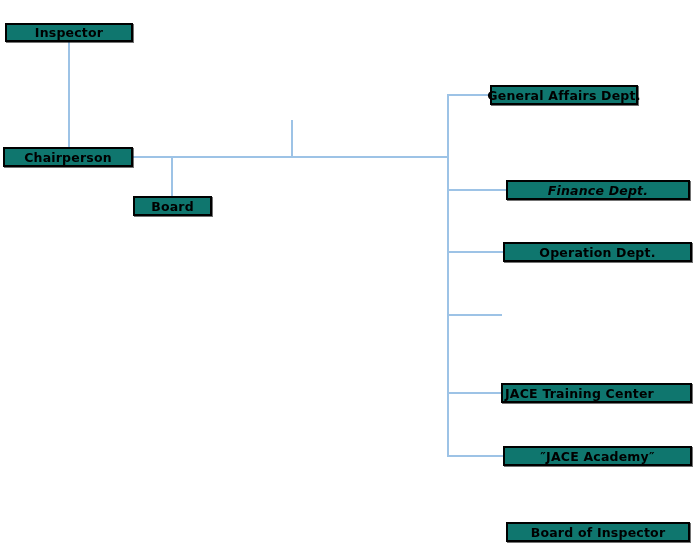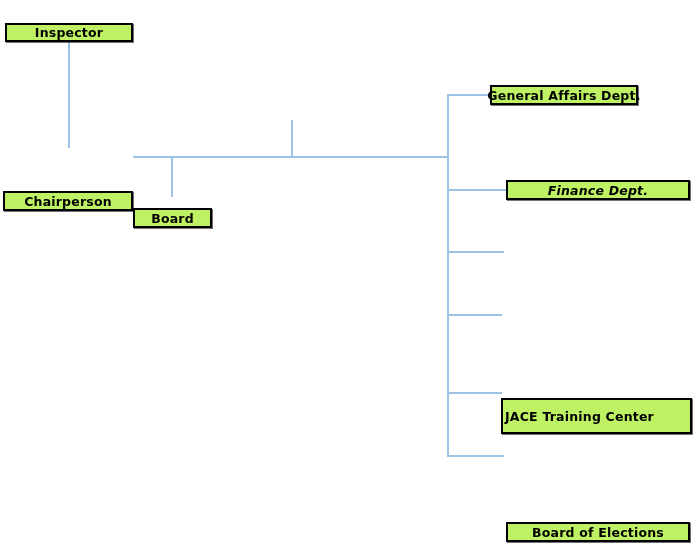--- a/index.html
+++ b/index.html
@@ -15,21 +15,21 @@
     position: relative;
     width: 700px;
     height: 560px;
     background: #ffffff;
     overflow: hidden;
   }
   .node {
     position: absolute;
     box-sizing: border-box;
     border: 2px solid #000000;
-    background: #bef264;
+    background: #0f766e;
     color: #000000;
     font-family: "DejaVu Sans", sans-serif;
     font-size: 12.5px;
     font-weight: 600;
     letter-spacing: 0.2px;
     display: flex;
     align-items: center;
     justify-content: center;
     white-space: nowrap;
     z-index: 3;
@@ -58,31 +58,37 @@
     <div class="line v" style="left: 447px; top: 95px; height: 362px; background: rgb(157, 195, 230);"></div>
     <div class="line h" style="left: 447px; top: 94px; width: 60px; background: rgb(157, 195, 230);"></div>
     <div class="line h" style="left: 447px; top: 189px; width: 60px; background: rgb(157, 195, 230);"></div>
     <div class="line h" style="left: 447px; top: 251px; width: 57px; background: rgb(157, 195, 230);"></div>
     <div class="line h" style="left: 447px; top: 314px; width: 55px; background: rgb(157, 195, 230);"></div>
     <div class="line h" style="left: 447px; top: 392px; width: 55px; background: rgb(157, 195, 230);"></div>
     <div class="line h" style="left: 447px; top: 455px; width: 57px; background: rgb(157, 195, 230);"></div>
     <div class="node" style="left: 5px; top: 23px; width: 128px; height: 19px; border-color: rgb(0, 0, 0);">
       <span>Inspector</span>
     </div>
-    <div class="node" style="left: 3px; top: 147px; width: 130px; height: 20px; border-color: rgb(0, 0, 0); margin-top: 44px;">
+    <div class="node" style="left: 3px; top: 147px; width: 130px; height: 20px; border-color: rgb(0, 0, 0);">
       <span>Chairperson</span>
     </div>
-    <div class="node" style="left: 133px; top: 196px; width: 79px; height: 20px; border-color: rgb(0, 0, 0); margin-top: 12px;">
+    <div class="node" style="left: 133px; top: 196px; width: 79px; height: 20px; border-color: rgb(0, 0, 0);">
       <span>Board</span>
     </div>
     <div class="node" style="left: 490px; top: 85px; width: 148px; height: 20px; border-color: rgb(0, 0, 0);">
       <span>General Affairs Dept.</span>
     </div>
     <div class="node" style="left: 506px; top: 180px; width: 184px; height: 20px; border-color: rgb(0, 0, 0); font-style: italic;">
       <span>Finance Dept.</span>
     </div>
-    <div class="node align-left" style="left: 501px; top: 383px; width: 191px; height: 36px; border-color: rgb(0, 0, 0); margin-top: 15px;">
+    <div class="node" style="left: 503px; top: 242px; width: 189px; height: 20px; border-color: rgb(0, 0, 0);">
+      <span>Operation Dept.</span>
+    </div>
+    <div class="node align-left" style="left: 501px; top: 383px; width: 191px; height: 20px; border-color: rgb(0, 0, 0);">
       <span>JACE Training Center</span>
     </div>
+    <div class="node" style="left: 503px; top: 446px; width: 189px; height: 20px; border-color: rgb(0, 0, 0);">
+      <span>″JACE Academy″</span>
+    </div>
     <div class="node" style="left: 506px; top: 522px; width: 184px; height: 20px; border-color: rgb(0, 0, 0);">
-      <span>Board of Elections</span>
+      <span>Board of Inspector</span>
     </div>
   </div>
 
 </body></html>

